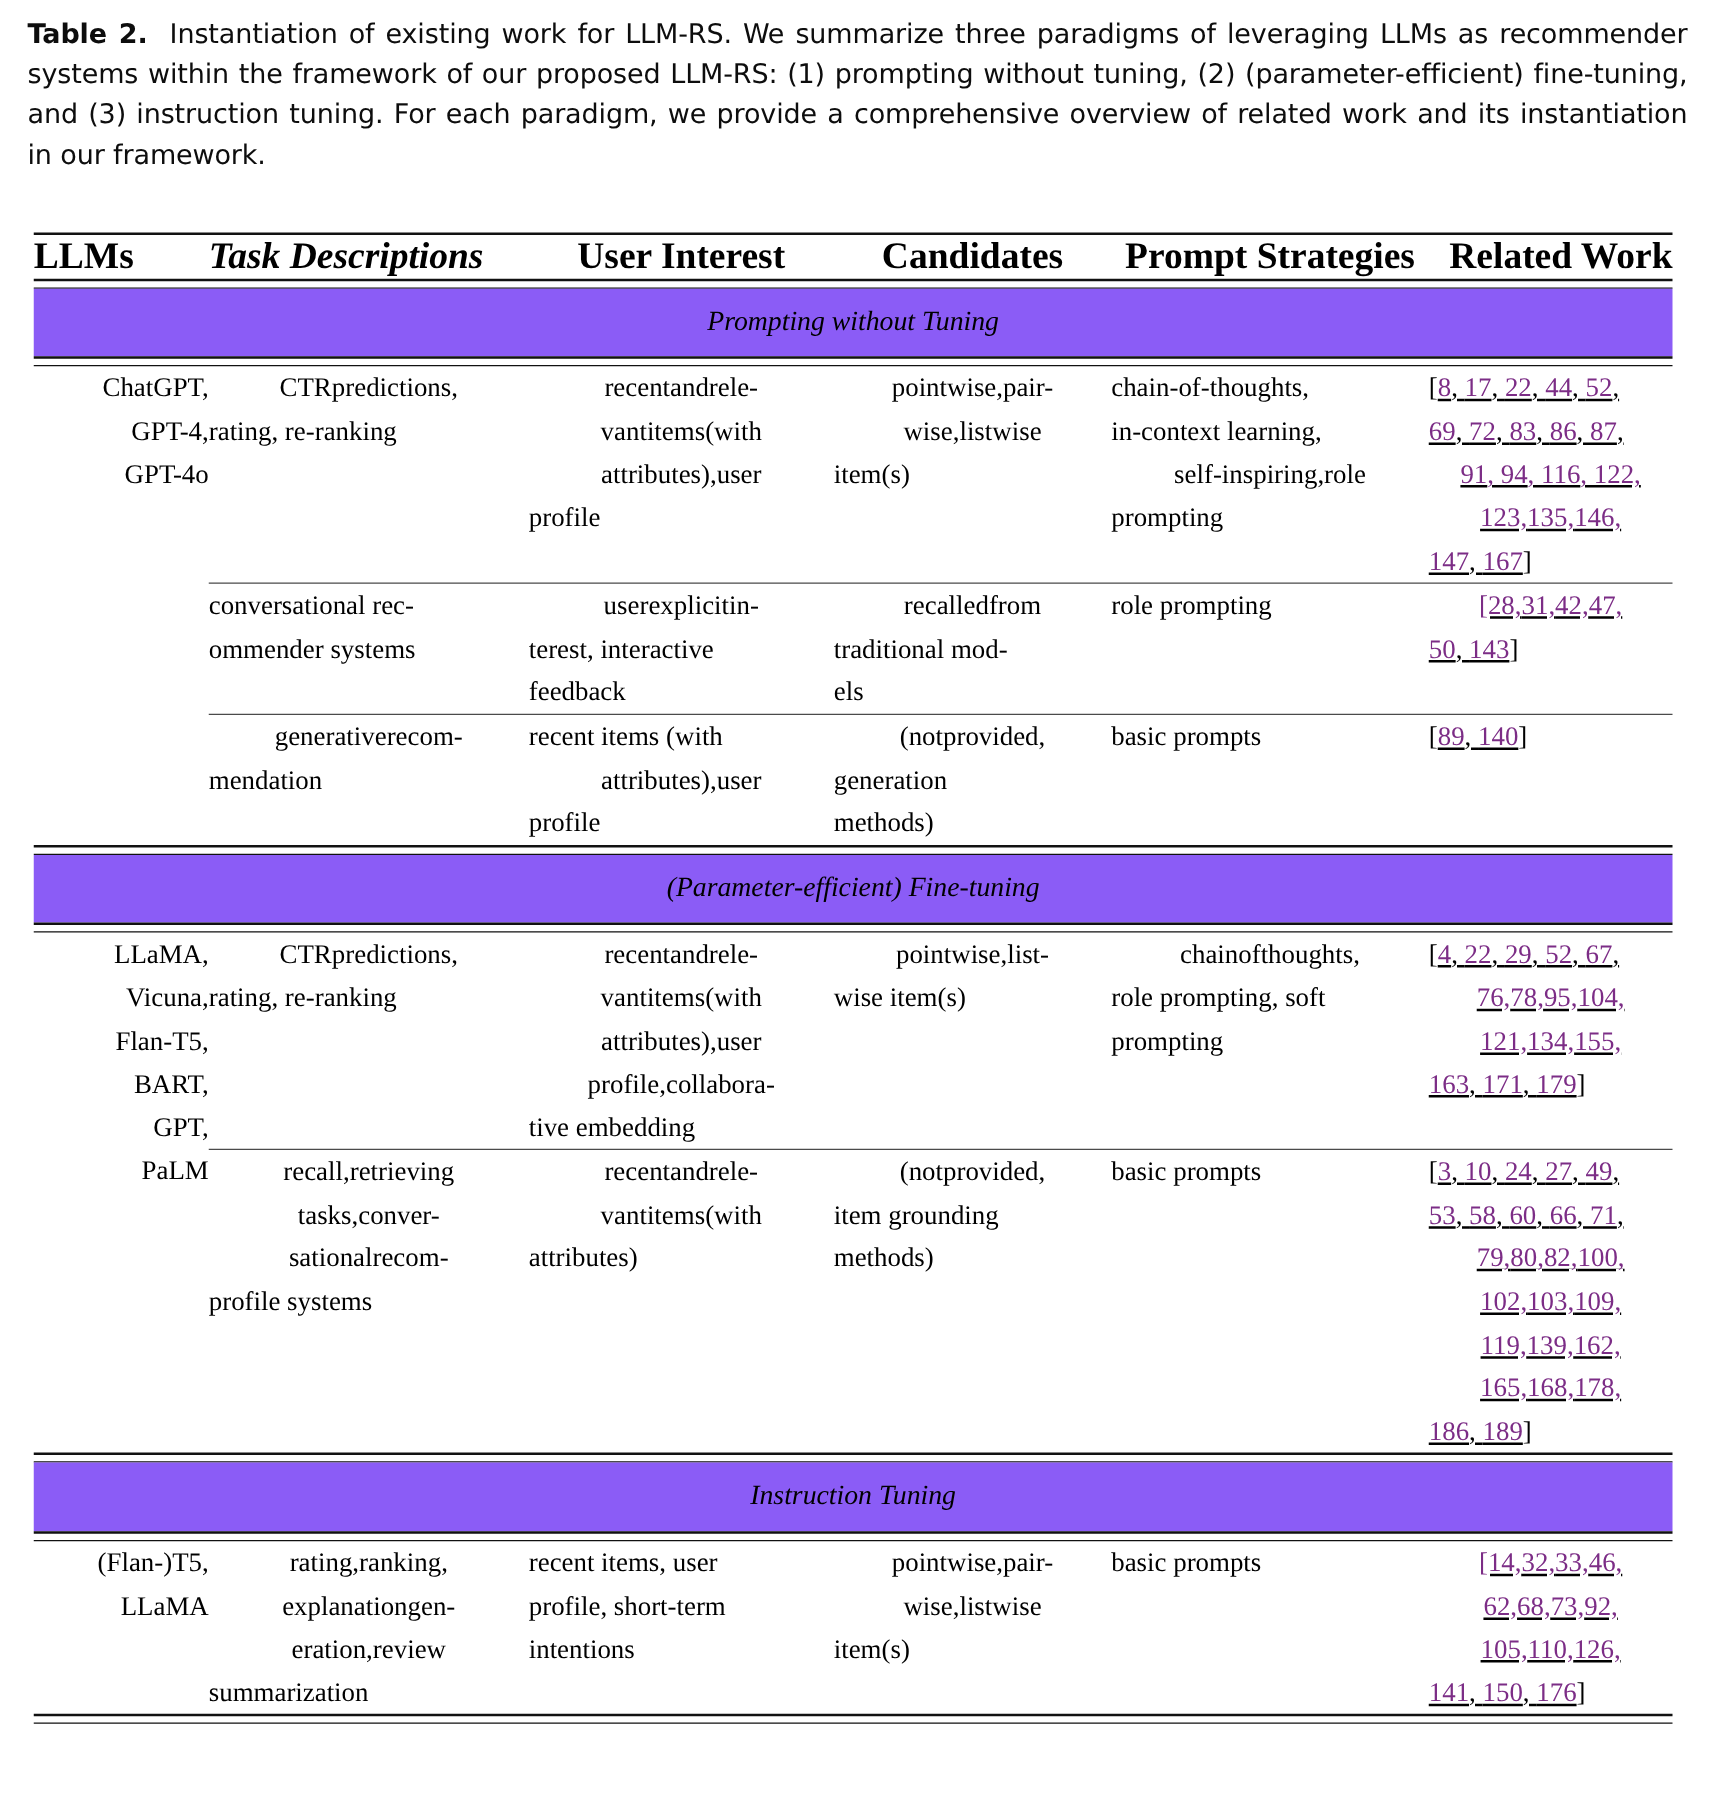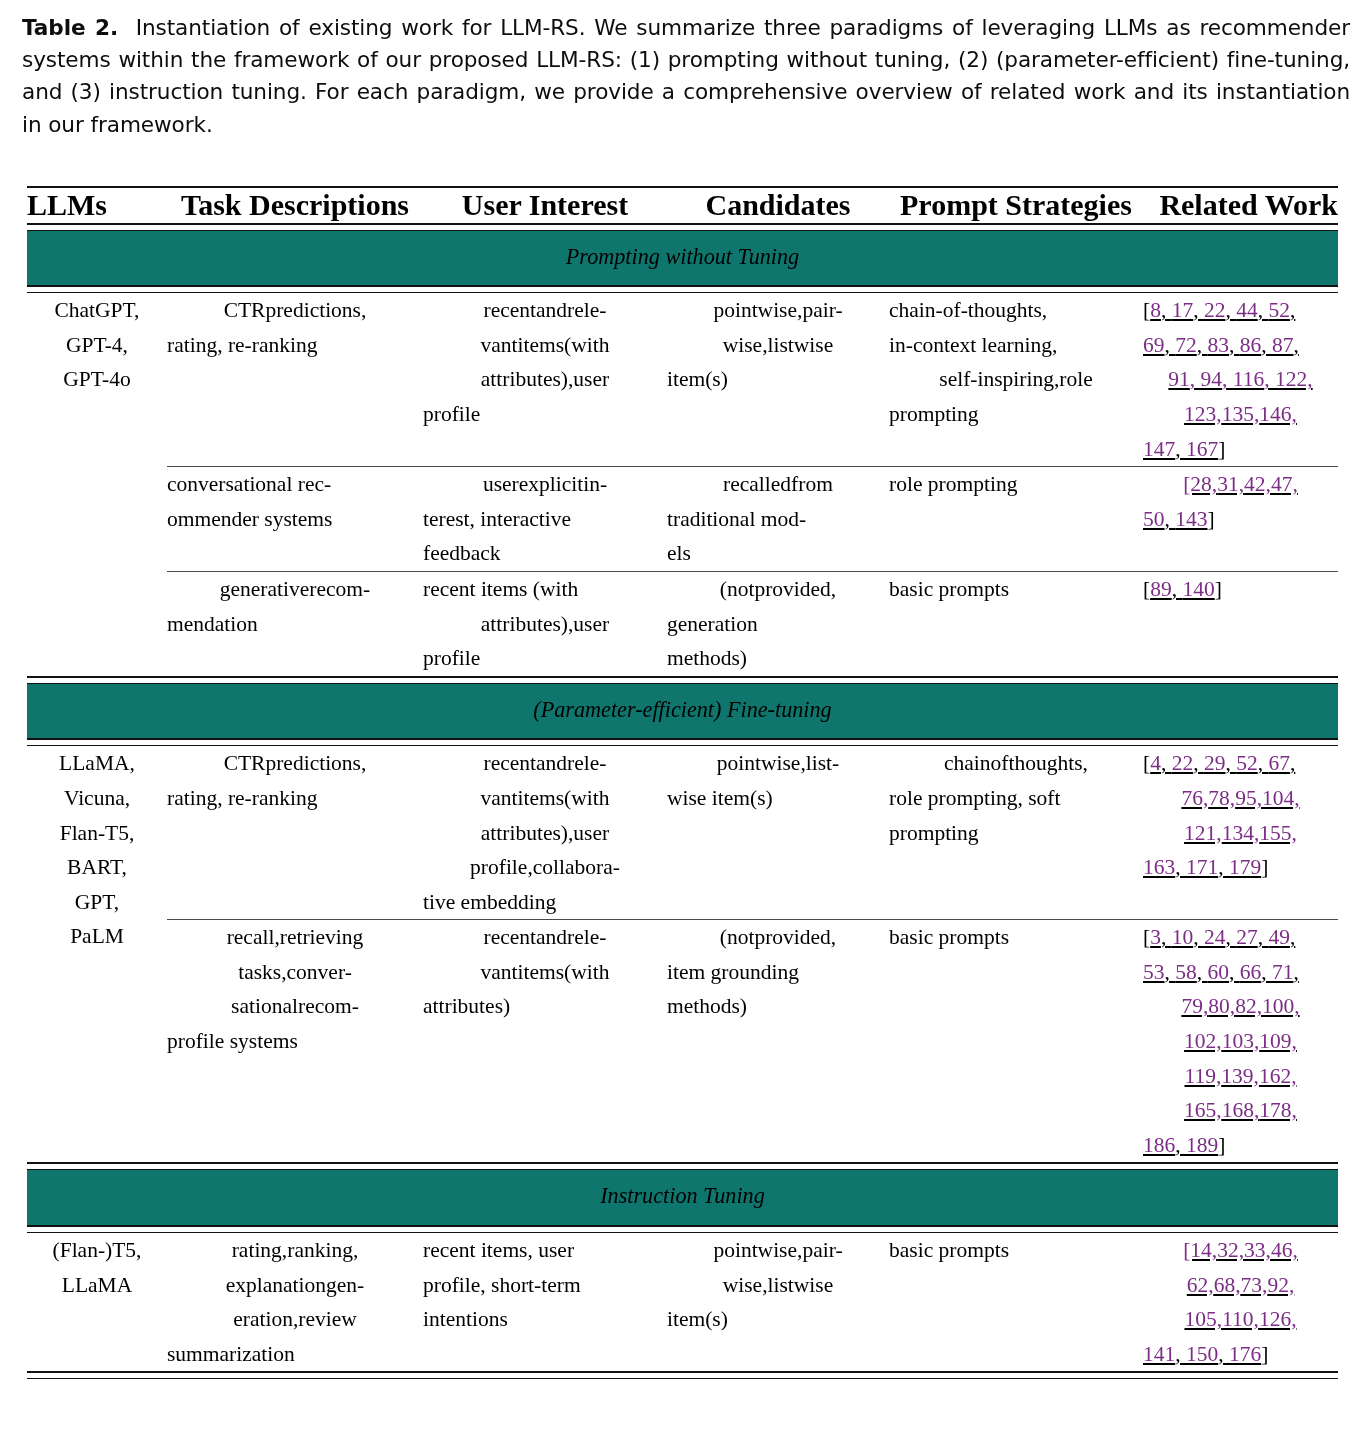--- a/index.html
+++ b/index.html
@@ -76,41 +76,41 @@
   
   .hdr th {
     font-weight: bold;
     font-size: 30px;
     padding: 9px 0 11px 0;
     text-align: center;
     white-space: nowrap;
   }
   .hdr th.col-llms { text-align: left; }
   .hdr th.col-related { text-align: right; }
-  .hdr th.col-task { text-align: center; }
+  .hdr th.col-task { text-align: left; font-style: italic; }
 
   
   tr.section-band td {
-    background: #0f766e;
+    background: #8b5cf6;
     text-align: center;
     font-style: italic;
     font-size: 22.2px;
     padding: 9px 0 11px 0;
   }
 
   
   td.cell {
     padding: 10px 14px 14px 0;
     text-align: justify;
     text-justify: inter-word;
     hyphens: manual;
   }
   td.cell.last { padding-right: 0; text-decoration: underline; }
   td.cell-llms {
-    text-align: center;
+    text-align: right;
     vertical-align: middle;
     padding: 0 12px 0 0;
     font-size: 21.5px;
     line-height: 34.6px;
   }
   td.cell-llms .llm-lines { display: block; }
 
   .cite { color: #7c2d86; }
 
   .jline { display: block; }

